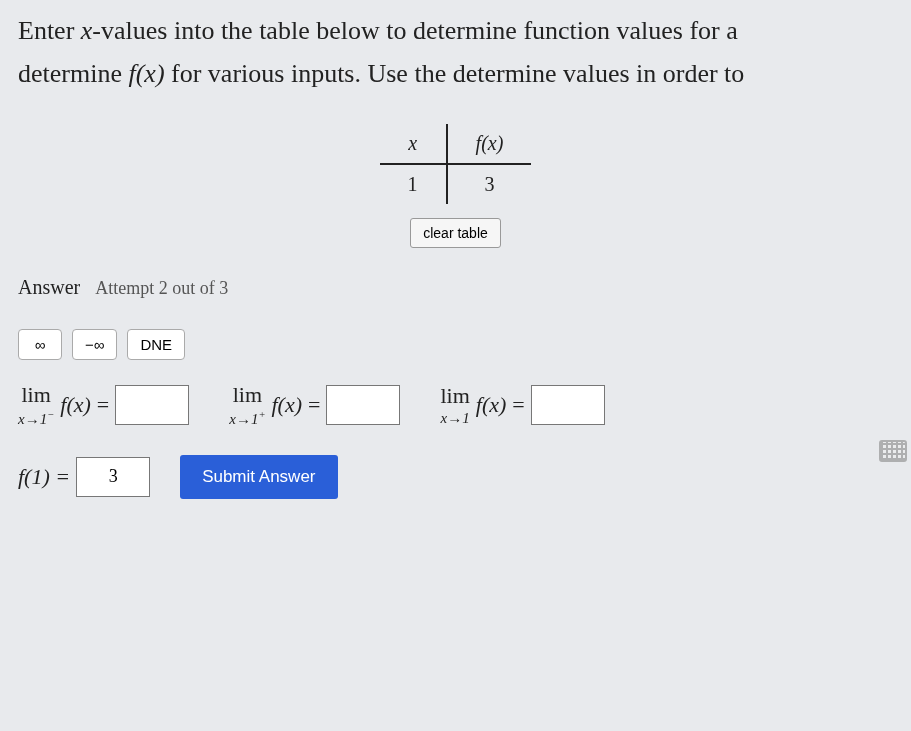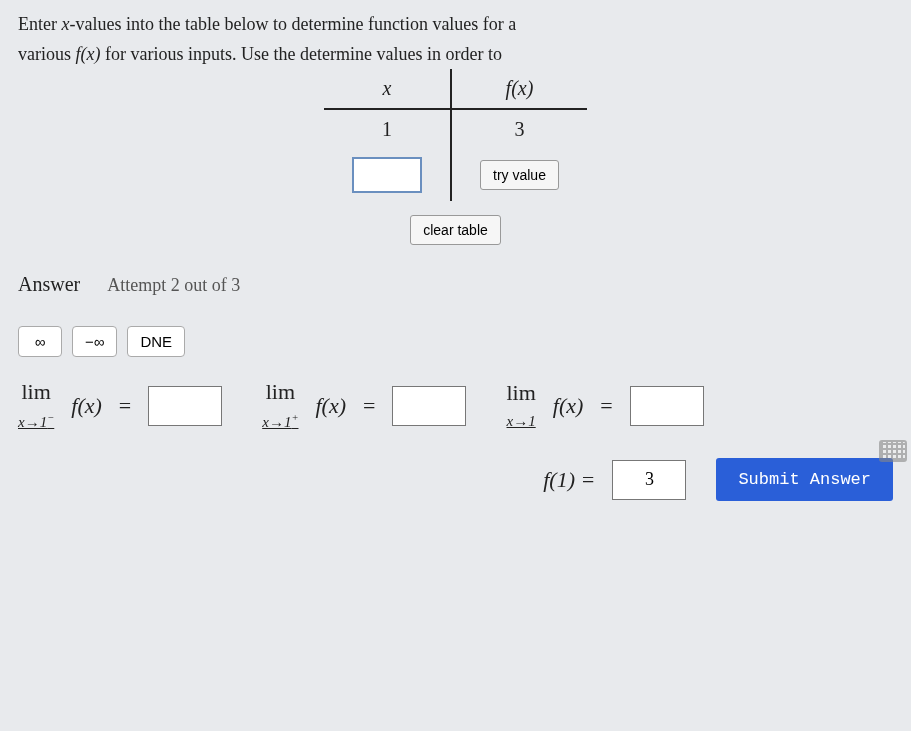--- a/index.html
+++ b/index.html
@@ -6,22 +6,23 @@
   body {
     font-family: Georgia, 'Times New Roman', serif;
     background: #e8eaed;
     width: 911px;
     height: 731px;
     padding: 10px 18px;
     color: #222;
     position: relative;
   }
   .instructions {
-    font-size: 18px;
+    font-size: 26px;
     line-height: 1.65;
+    margin-bottom: 28px;
   }
   .math-it { font-style: italic; font-family: 'Times New Roman', serif; }
   .ftable {
     margin: 0 auto 14px;
     border-collapse: collapse;
   }
   .ftable th, .ftable td {
     padding: 8px 28px;
     text-align: center;
     font-size: 20px;
@@ -41,58 +42,58 @@
     font-size: 14px;
     padding: 6px 12px;
     background: #f6f6f6;
     border: 1px solid #999;
     border-radius: 3px;
     cursor: pointer;
   }
   .clear-row { text-align: center; margin-bottom: 28px; }
   .answer-header { font-size: 20px; margin-bottom: 30px; }
   .answer-header b { font-weight: normal; }
-  .attempt { color: #555; font-size: 18px; margin-left: 22px; }
+  .attempt { color: #555; font-size: 18px; margin-left: 10px; }
   .chip-row { display: flex; gap: 10px; margin-bottom: 24px; }
   .chip {
     font-family: Arial, sans-serif;
     font-size: 15px;
     padding: 6px 12px;
     background: #fff;
     border: 1px solid #aaa;
     border-radius: 4px;
     cursor: pointer;
     min-width: 44px;
     text-align: center;
   }
   .limits-row {
     display: flex;
     gap: 40px;
     align-items: center;
     margin-bottom: 28px;
     font-size: 22px;
   }
-  .lim-block { display: flex; align-items: center; gap: 17px; }
+  .lim-block { display: flex; align-items: center; gap: 6px; }
   .lim-stack { display: inline-flex; flex-direction: column; align-items: center; line-height: 1; }
   .lim-top { font-size: 22px; }
-  .lim-bot { font-size: 15px; margin-top: 10px; text-decoration: underline; }
+  .lim-bot { font-size: 15px; margin-top: 4px; }
   .ans-box {
     width: 74px; height: 40px;
     border: 1px solid #777;
     background: #fff;
     text-align: center;
     font-size: 18px;
     font-family: inherit;
   }
-  .bottom-row { display: flex; align-items: center; gap: 30px; font-size: 22px; justify-content: flex-end; }
+  .bottom-row { display: flex; align-items: center; gap: 30px; font-size: 22px; }
   .submit-btn {
     background: #2a5fd8;
     color: #fff;
     border: none;
-    font-family: Liberation Mono, monospace;
+    font-family: Liberation Sans, sans-serif;
     font-size: 17px;
     padding: 12px 22px;
     border-radius: 3px;
     cursor: pointer;
   }
   .keypad-icon {
     position: absolute;
     right: 4px;
     top: 440px;
     width: 28px; height: 22px;
@@ -103,36 +104,32 @@
     background-color: #eee;
     opacity: .6;
   }
   sup { font-size: .7em; }
 </style>
 </head>
 <body>
 
 <div class="instructions">
   <span>Enter </span><span class="math-it">x</span><span>-values into the table below to determine function values for a</span><br>
-  <span>various </span><span class="math-it">f(x)</span><span> for various inputs. Use the determine values in order to</span><br>
+  <span>determine </span><span class="math-it">f(x)</span><span> for various inputs. Use the determine values in order to</span><br>
 </div>
 
 <table class="ftable">
   <tbody>
       <tr>
     <th><span class="math-it">x</span></th>
     <th><span class="math-it">f(x)</span></th>
   </tr>
   <tr>
     <td>1</td>
     <td>3</td>
-  </tr>
-  <tr>
-    <td><input class="x-input" value="" style=""></td>
-    <td><button class="small-btn">try value</button></td>
   </tr>
 </tbody>
   </table>
 
 <div class="clear-row">
   <button class="small-btn">clear table</button>
 </div>
 
 <div class="answer-header">
   <b>Answer</b>

